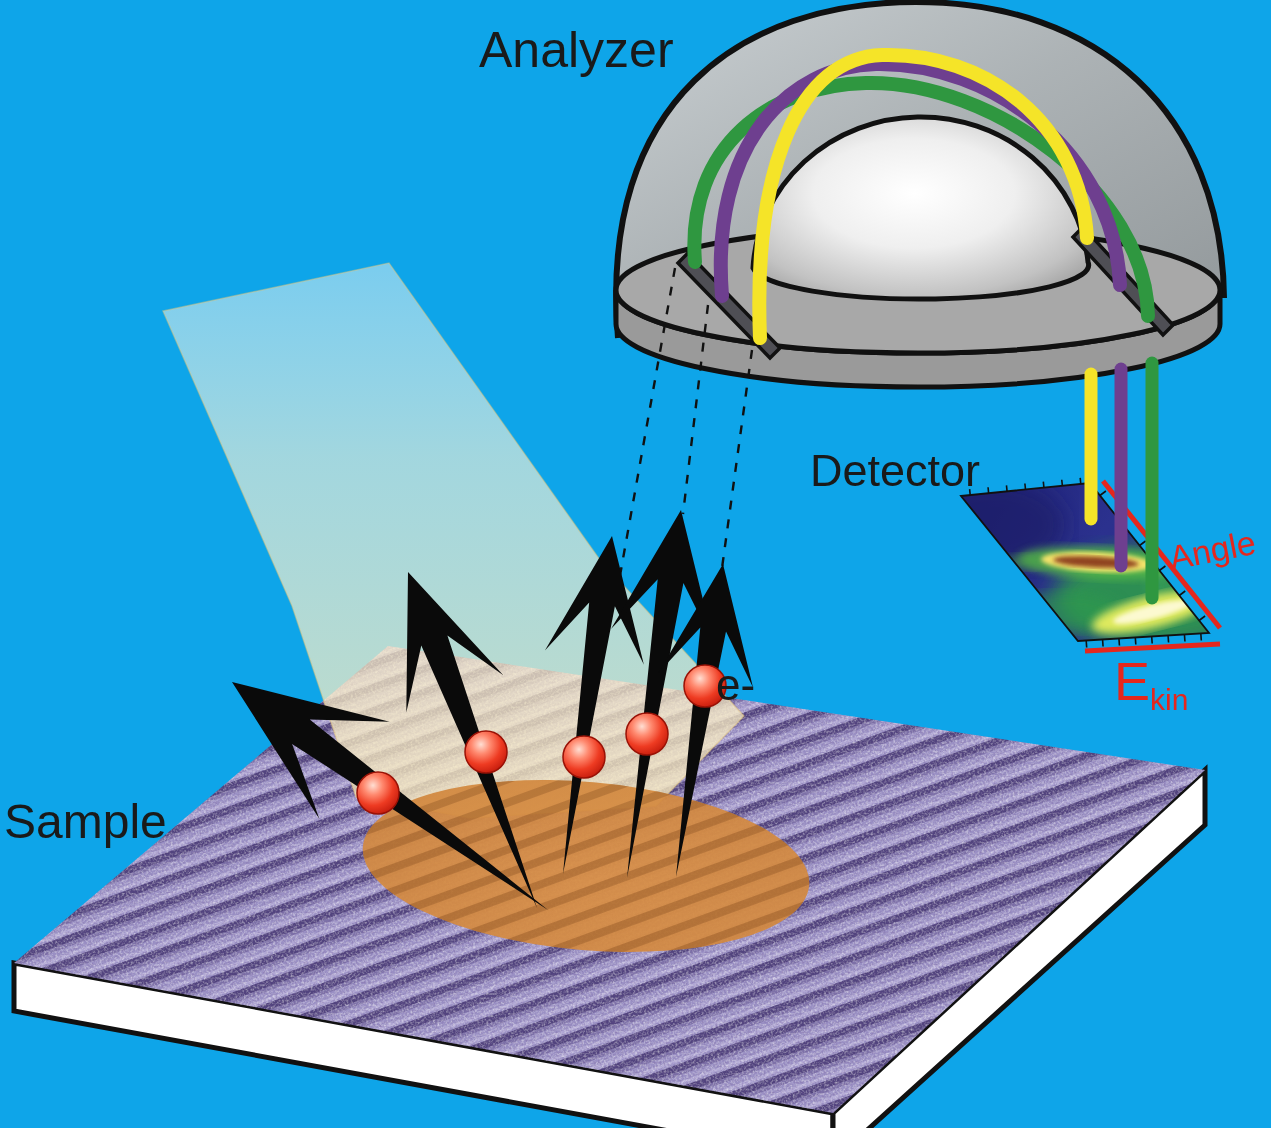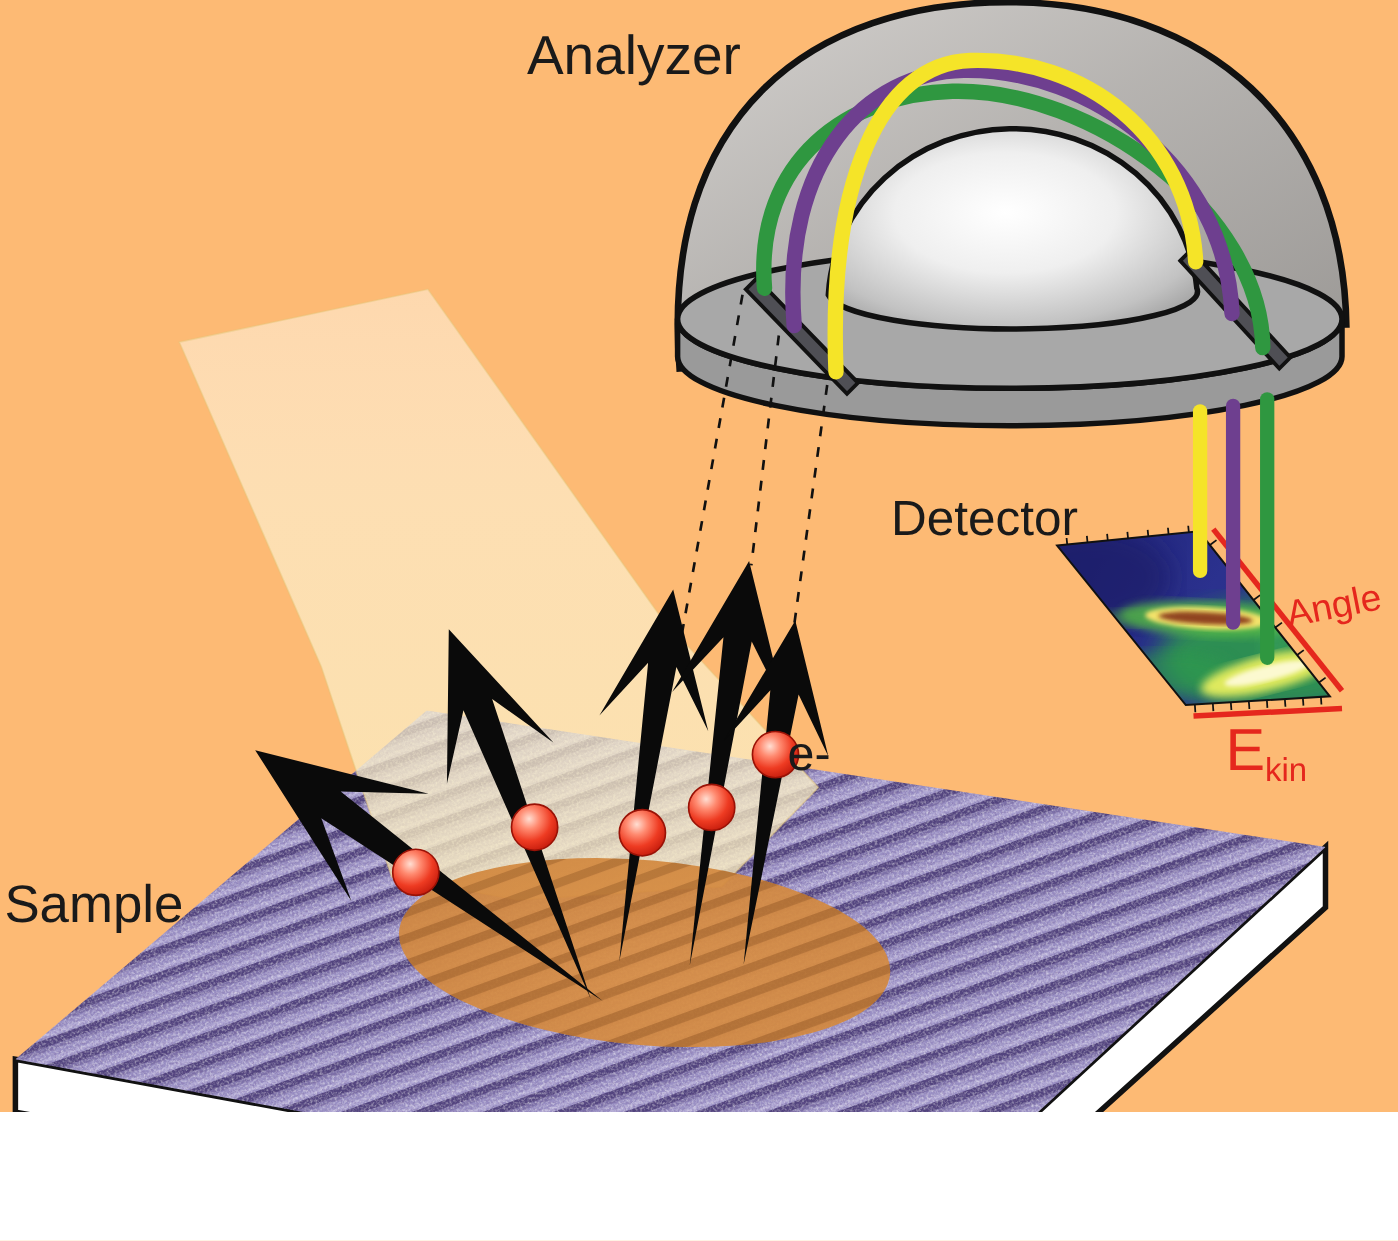--- a/index.html
+++ b/index.html
@@ -1,17 +1,17 @@
 <!DOCTYPE html>
 <html><head>
 <meta charset="utf-8">
 <style>
   html,body{margin:0;padding:0;background:#ffffff;}
   body{font-family:"Liberation Sans", sans-serif;}
-  #stage{position:relative;width:1271px;height:1011px;background:#fdba74;overflow:hidden;}
+  #stage{position:relative;width:1271px;height:1128px;background:#0ea5e9;overflow:hidden;}
   svg{display:block;}
   text{font-family:"Liberation Sans", sans-serif;}
   .lbl{fill:#1a1a1a;}
 </style>
 </head>
 <body>
 
 <div id="stage">
 <svg width="1271" height="1128" viewBox="0 0 1271 1128">
   <defs>

